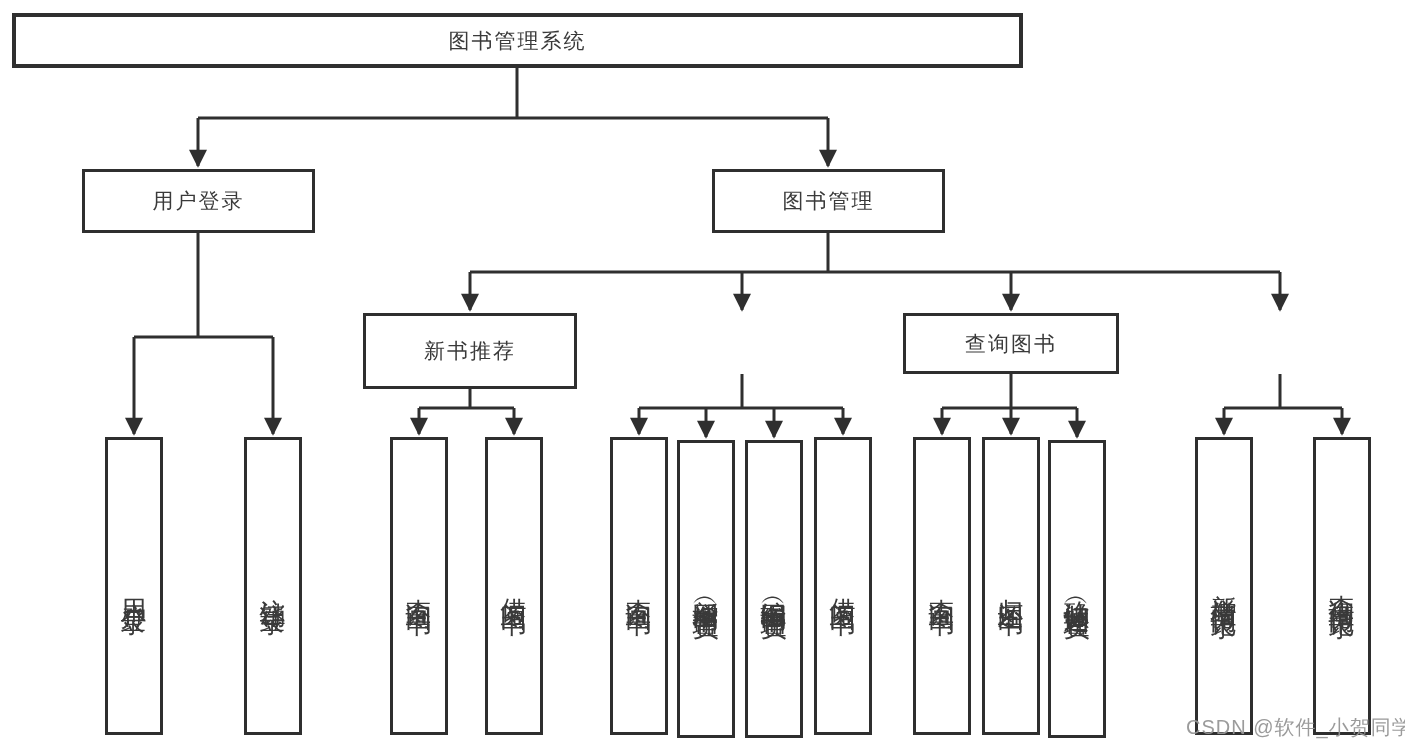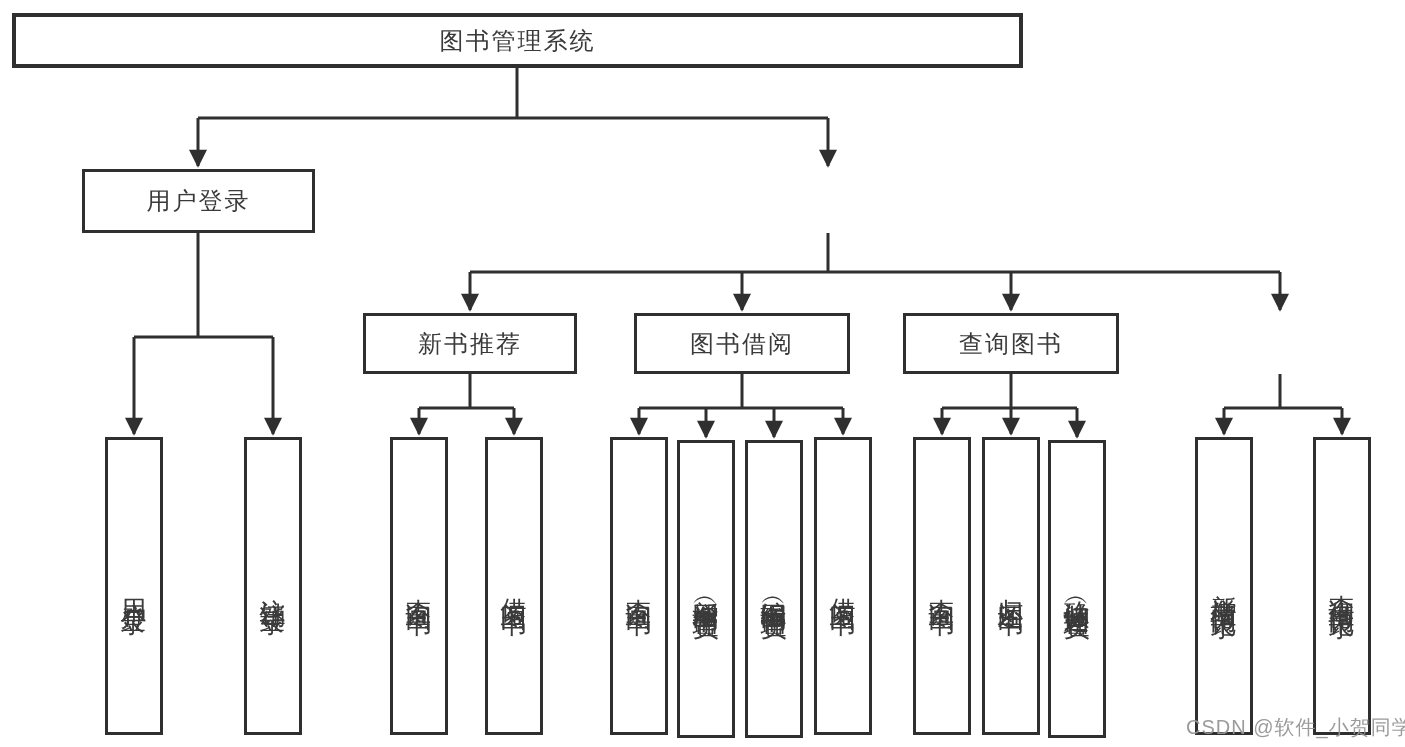--- a/index.html
+++ b/index.html
@@ -22,21 +22,21 @@
     box-sizing: border-box;
     border: 3px solid #2f2f2f;
     background: #ffffff;
     display: flex;
     align-items: center;
     justify-content: center;
     color: #3a3a3a;
   }
   .node.root { border-width: 4px; }
   .hlabel {
-    font-size: 24px;
+    font-size: 21px;
     letter-spacing: 2px;
     white-space: nowrap;
   }
   .vtext {
     writing-mode: vertical-rl;
     text-orientation: mixed;
     font-size: 26px;
     letter-spacing: 4px;
     line-height: 1;
   }
@@ -99,26 +99,26 @@
     </g>
   </svg>
 
   <div class="node root" style="left:12px; top:13px; width:1011px; height:55px;">
     <span class="hlabel">图书管理系统</span>
   </div>
 
   <div class="node" style="left:82px; top:169px; width:233px; height:64px;">
     <span class="hlabel">用户登录</span>
   </div>
+  <div class="node" style="left:712px; top:169px; width:233px; height:64px;">
+    <span class="hlabel">图书管理</span>
+  </div>
 
-  <div class="node" style="left:363px; top:313px; width:214px; height:61px;">
+  <div class="node" style="left:363px; top:313px; width:214px; height:76px;">
     <span class="hlabel">新书推荐</span>
-  </div>
-  <div class="node" style="left:634px; top:313px; width:216px; height:61px;">
-    <span class="hlabel">图书借阅</span>
   </div>
   <div class="node" style="left:903px; top:313px; width:216px; height:61px;">
     <span class="hlabel">查询图书</span>
   </div>
 
   <div class="node" style="left:105px; top:437px; width:58px; height:298px;">
     <span class="vtext">用户登录</span>
   </div>
   <div class="node" style="left:244px; top:437px; width:58px; height:298px;">
     <span class="vtext">注销登录</span>

